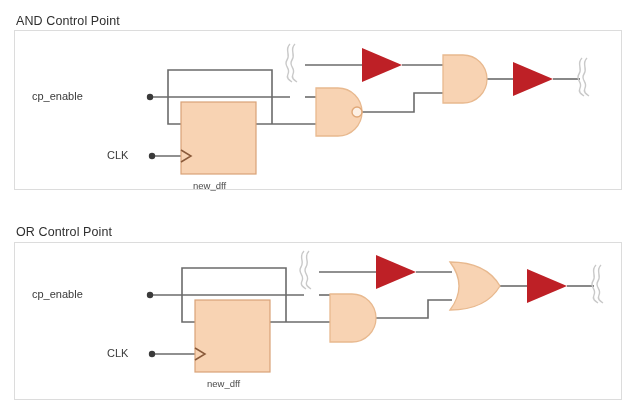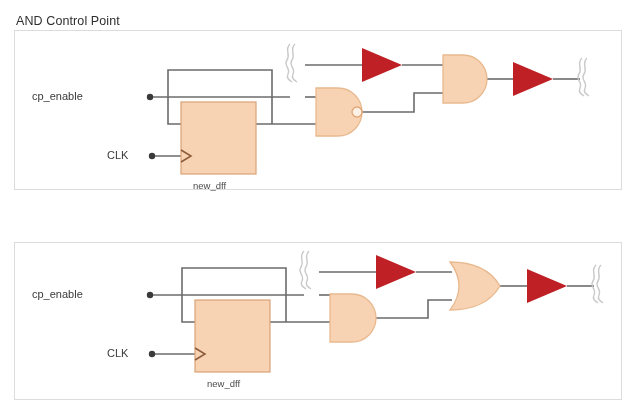--- a/index.html
+++ b/index.html
@@ -34,20 +34,21 @@
   .pin{position:absolute;font-size:10.5px;color:#8a5a3a;font-weight:bold;}
 </style>
 </head>
 <body>
 
 <div class="page">
 
   <div class="panel-title title-and">AND Control Point</div>
   <div class="panel and"></div>
 
+  <div class="panel-title title-or">OR Control Point</div>
   <div class="panel or"></div>
 
   <div class="lbl lbl-cp-and">cp_enable</div>
   <div class="lbl lbl-clk-and">CLK</div>
   <div class="lbl lbl-dff-and">new_dff</div>
   <div class="pin" style="left:190px;top:119px;">D</div>
   <div class="pin" style="left:239px;top:119px;">Q</div>
   <div class="pin" style="left:203px;top:149px;">C</div>
 
   <div class="lbl lbl-cp-or">cp_enable</div>

